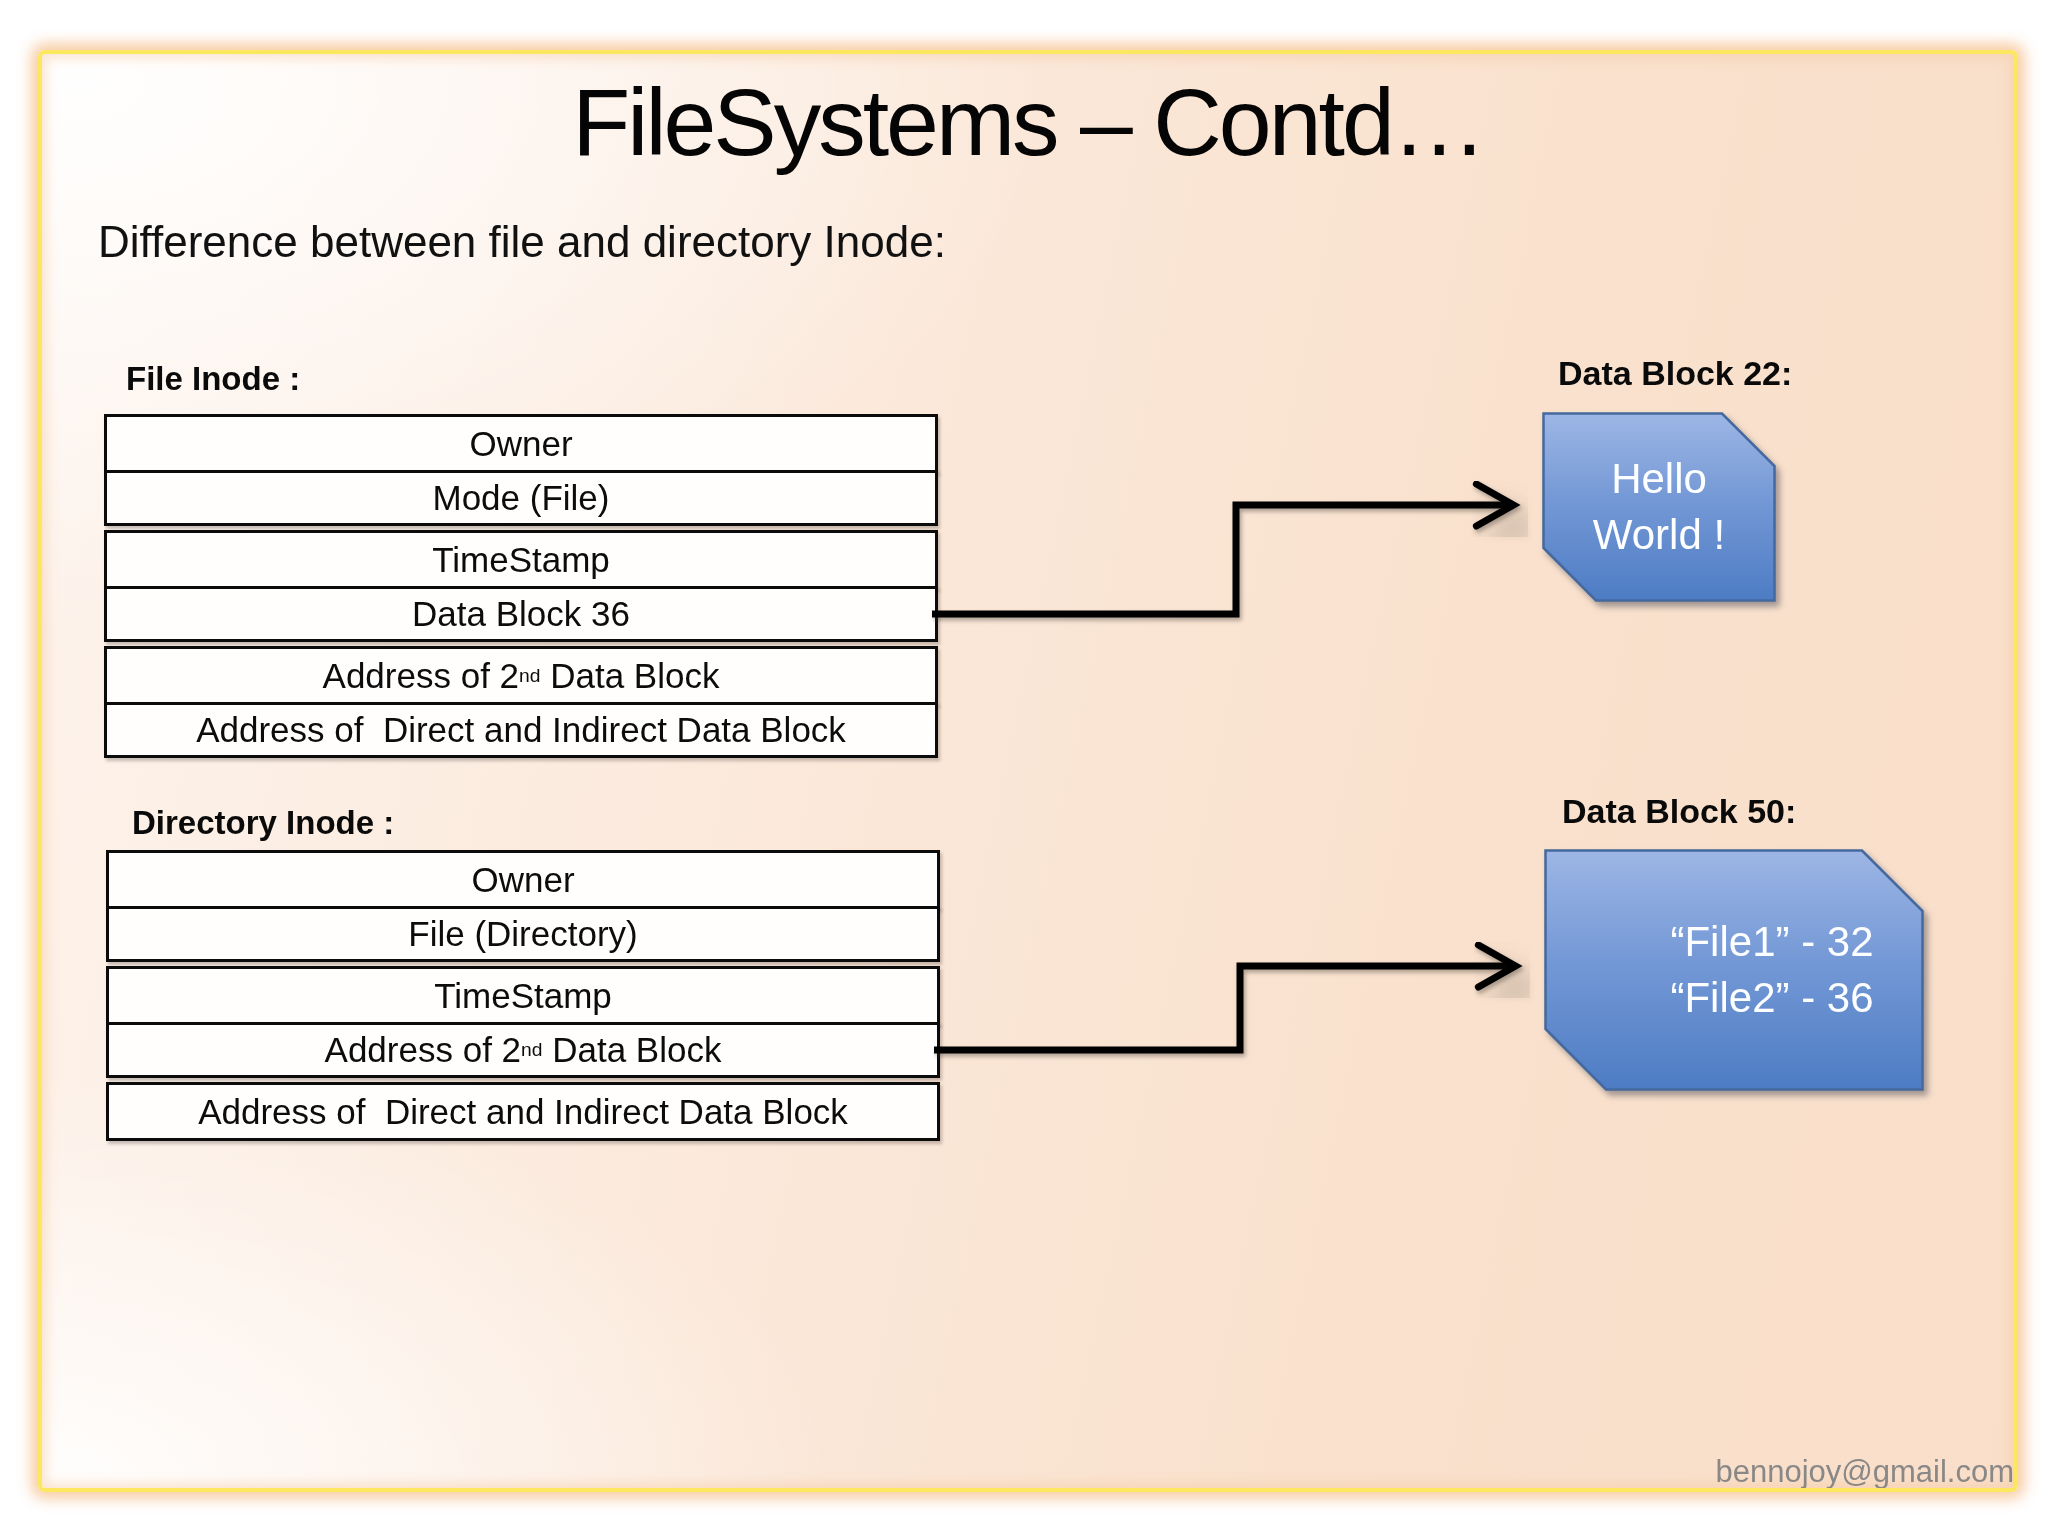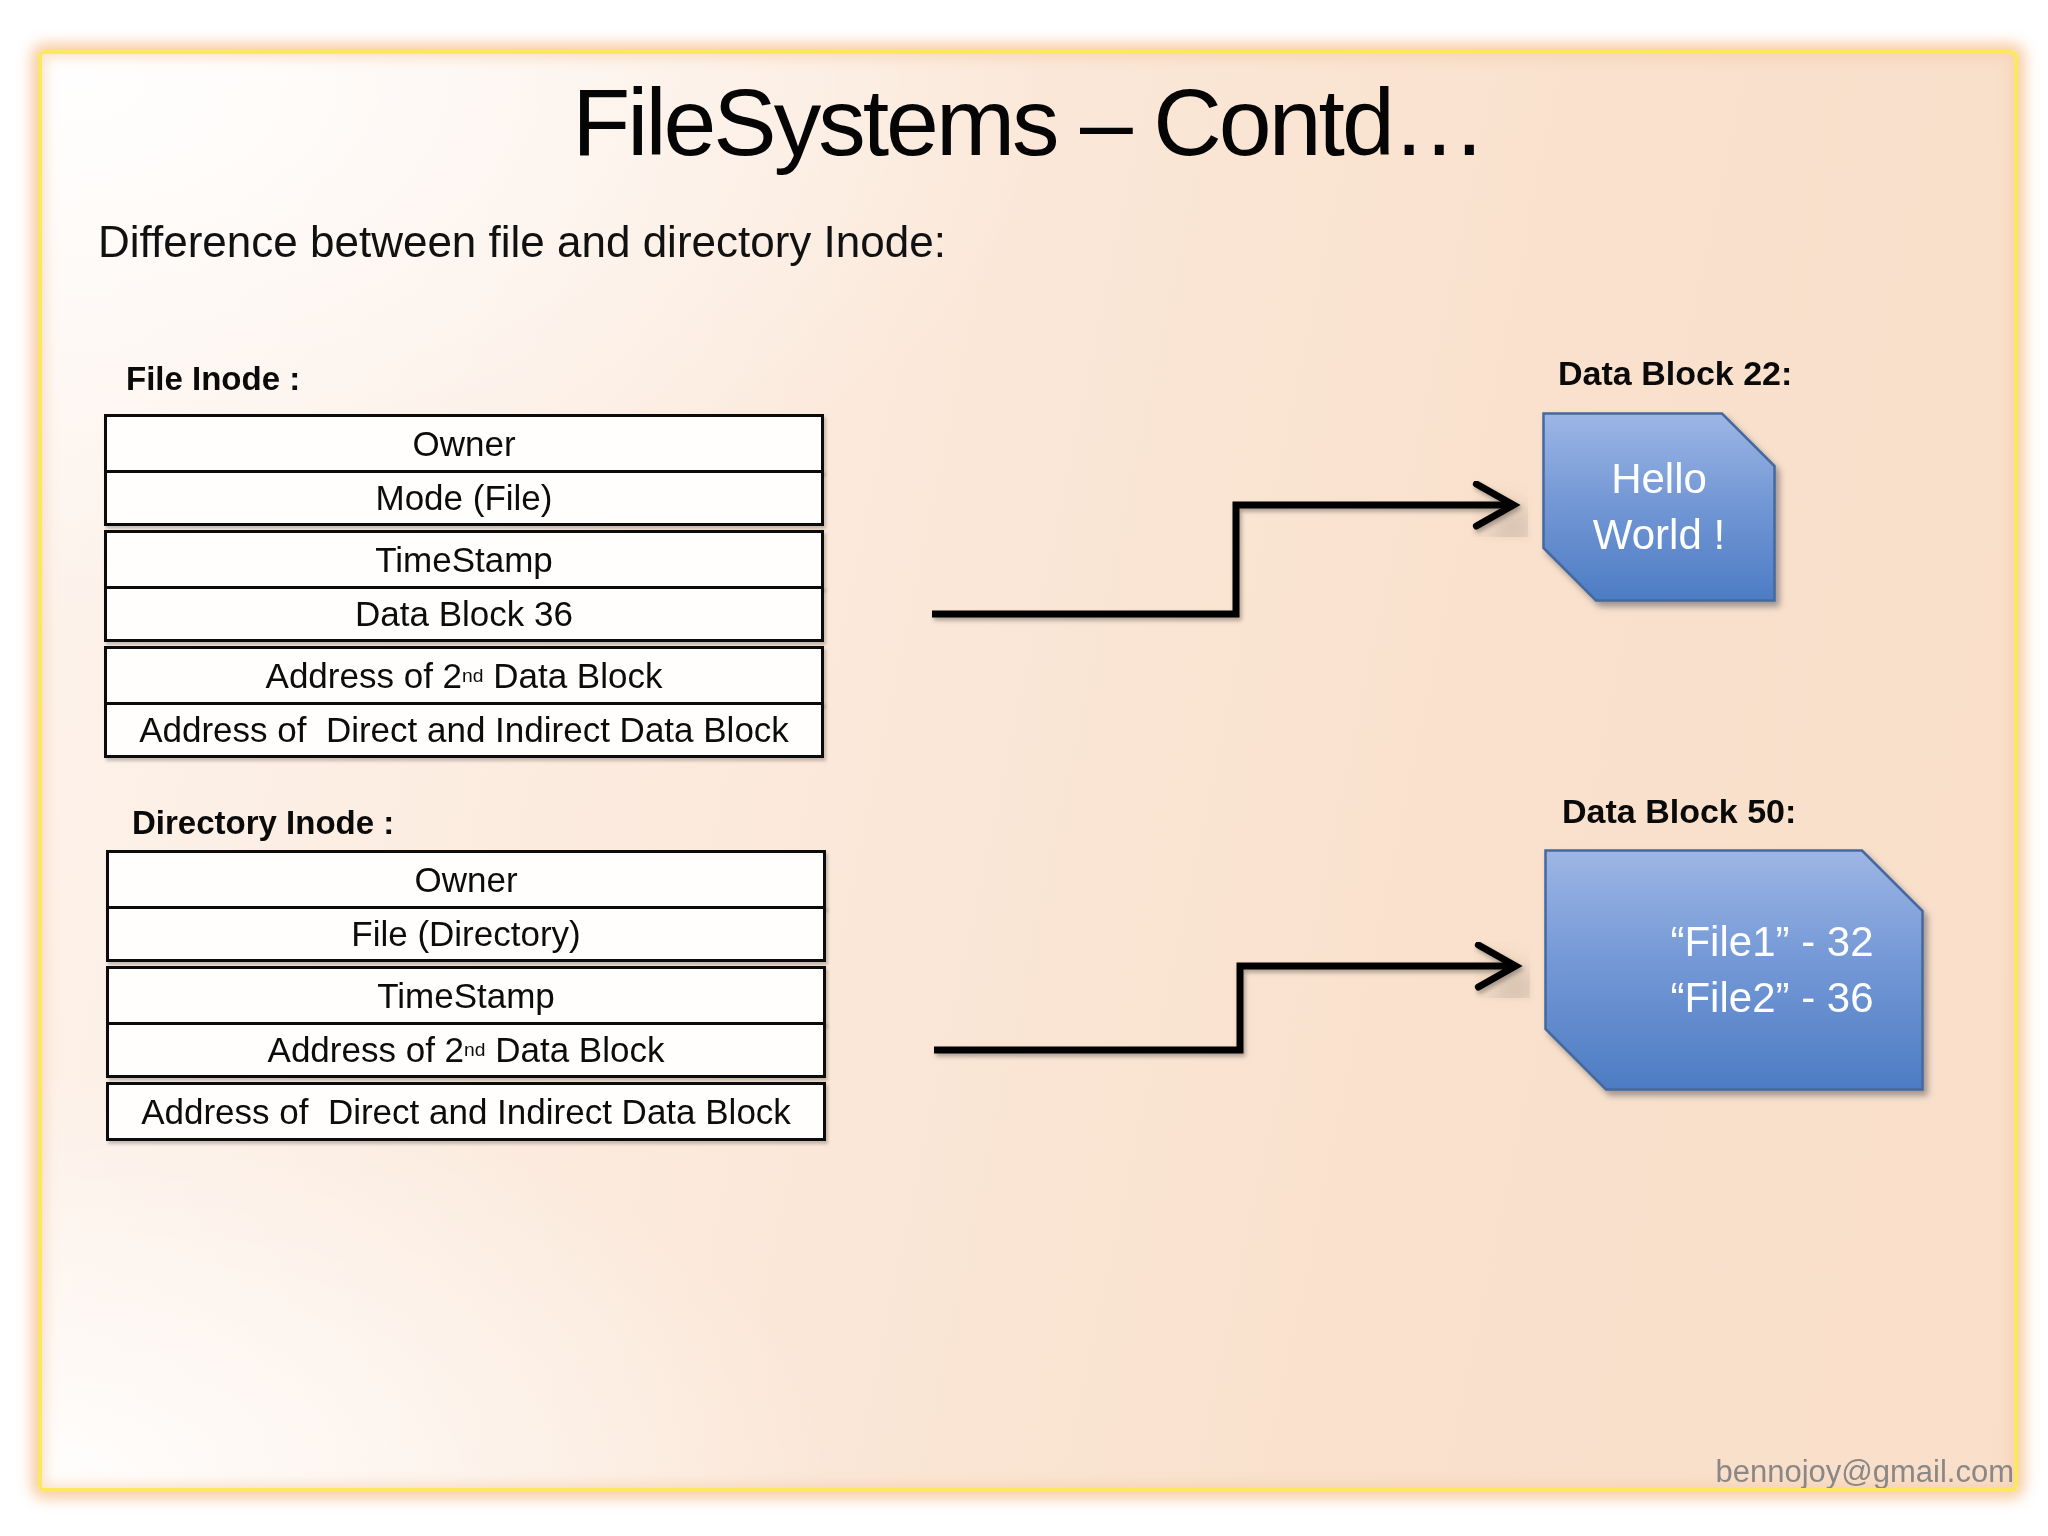--- a/index.html
+++ b/index.html
@@ -28,21 +28,21 @@
   .subtitle{
     position:absolute;left:56px;top:163px;font-size:44px;color:#111;
   }
   .section-label{
     position:absolute;font-size:33px;font-weight:bold;color:#0a0a0a;
   }
   .block-label{
     position:absolute;font-size:34px;font-weight:bold;color:#0a0a0a;
   }
   
-  .inode-table{position:absolute;width:720px;}
+  .inode-table{position:absolute;width:834px;}
   .row{
     box-sizing:border-box;height:59px;border:3px solid #0b0b0b;background:#fffefd;
     display:flex;align-items:center;justify-content:center;
     font-size:35px;color:#0c0c0c;white-space:pre;
     box-shadow:2px 3px 3px rgba(60,50,45,0.28);
   }
   .row:nth-child(2n){margin-top:-3px;height:56px;}
   .row:nth-child(3),.row:nth-child(5){margin-top:4px;}
   .row sup{font-size:55%;line-height:0;vertical-align:super;}
   

